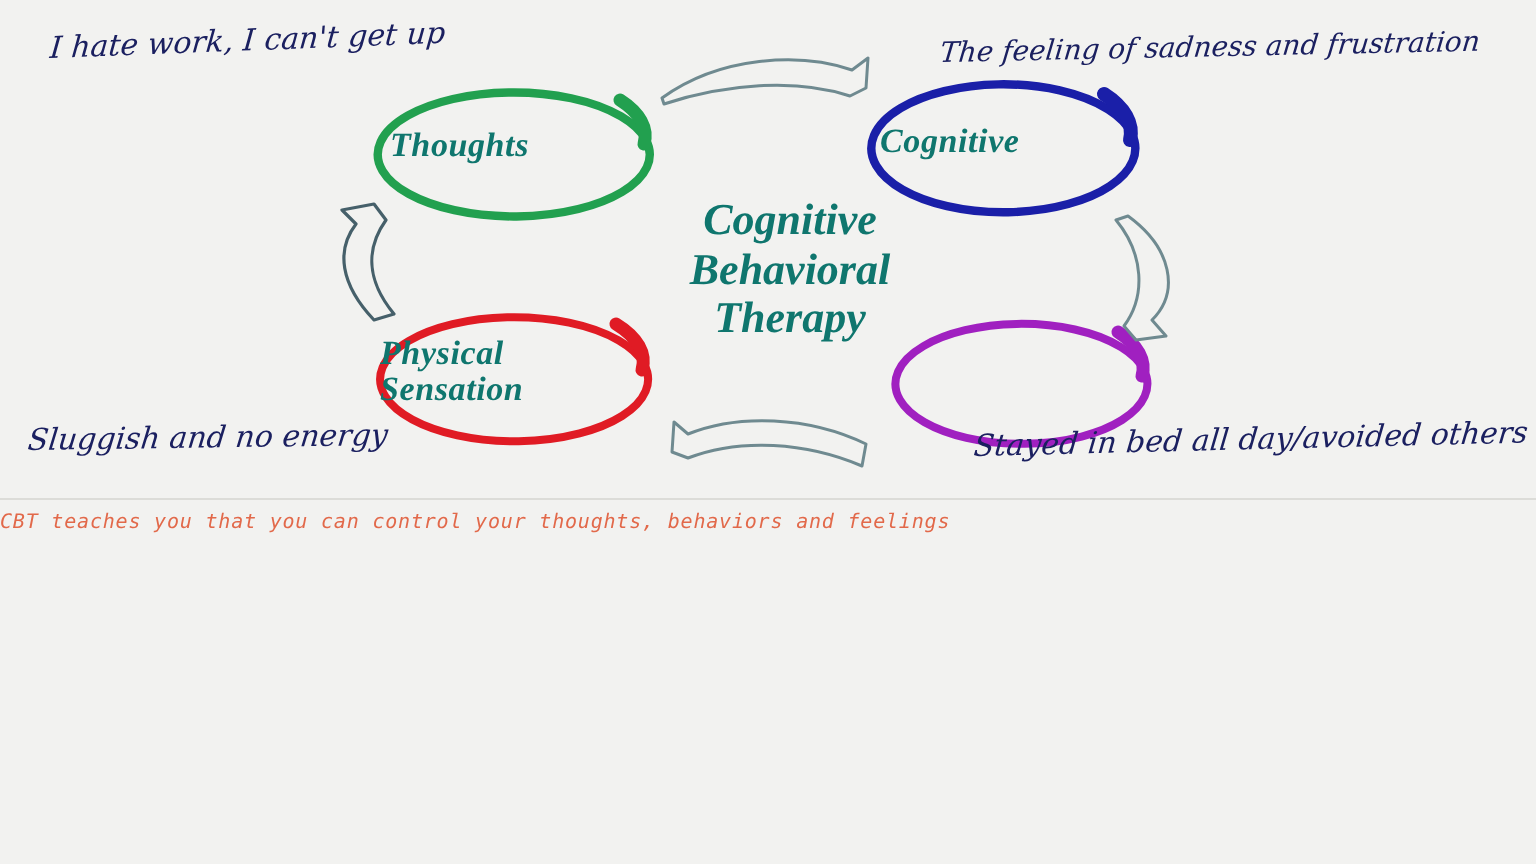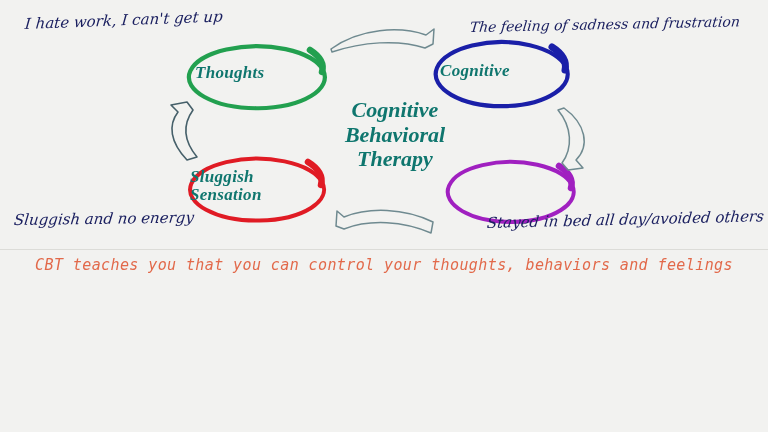--- a/index.html
+++ b/index.html
@@ -52,24 +52,23 @@
   #hand-tr{left:470px;top:19px;font-size:14px;transform:rotate(-1.2deg) skewX(-7deg);}
   #hand-bl{left:14px;top:211px;font-size:15px;transform:rotate(-0.8deg) skewX(-7deg);}
   #hand-br{left:487px;top:214px;font-size:15px;transform:rotate(-1.4deg) skewX(-7deg);}
 
   
   #divider{position:absolute;left:0;top:249px;width:768px;height:1px;background:#dcdcd8;}
 
   
   #tagline{
     position:absolute;left:0;top:256px;width:768px;
-    text-align:center;
     font-family:"DejaVu Sans Mono", monospace;
     font-style:italic;
-    font-size:15px;
+    font-size:10px;
     letter-spacing:.4px;
     color:#e2694a;
   }
 
   
   #flow{position:absolute;left:0;top:285px;width:768px;height:100px;}
 </style>
 </head>
 <body>
 
@@ -116,21 +115,21 @@
       <g fill="none" stroke="#6f8a90" stroke-width="1.5" stroke-linejoin="round" stroke-linecap="round">
         <path d="M 433 222 C 404 208 369 207 344 217 L 337 211 L 336 226 L 344 229 C 370 219 403 221 431 233 Z"></path>
       </g>
       <g fill="none" stroke="#46606a" stroke-width="1.6" stroke-linejoin="round" stroke-linecap="round">
         <path d="M 187 160 C 170 142 168 125 178 112 L 171 105 L 187 102 L 193 110 C 183 124 183 140 197 157 Z"></path>
       </g>
     </svg>
 
     <div class="node-label" id="lbl-thoughts">Thoughts</div>
     <div class="node-label" id="lbl-emotions">Cognitive</div>
-    <div class="node-label" id="lbl-physical">Sluggish
+    <div class="node-label" id="lbl-physical">Physical
 Sensation</div>
 
     <div id="center-title">Cognitive
 Behavioral
 Therapy</div>
 
     <div class="hand" id="hand-tl">I hate work, I can't get up</div>
     <div class="hand" id="hand-tr">The feeling of sadness and frustration</div>
     <div class="hand" id="hand-bl">Sluggish and no energy</div>
     <div class="hand" id="hand-br">Stayed in bed all day/avoided others</div>

